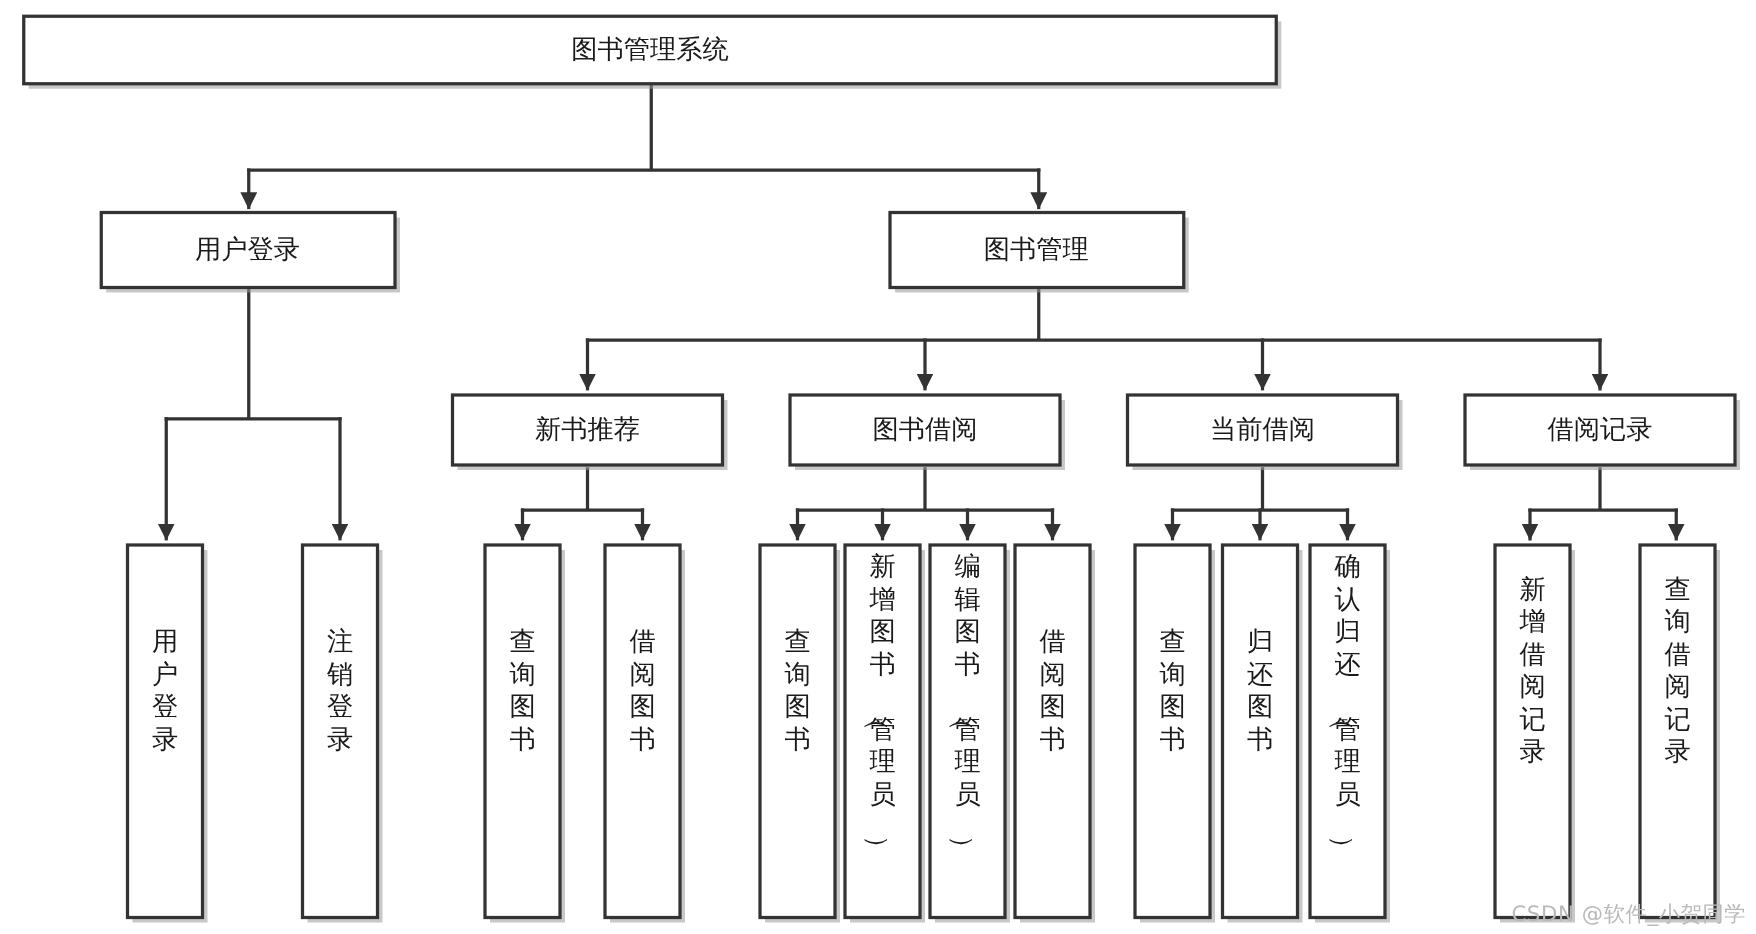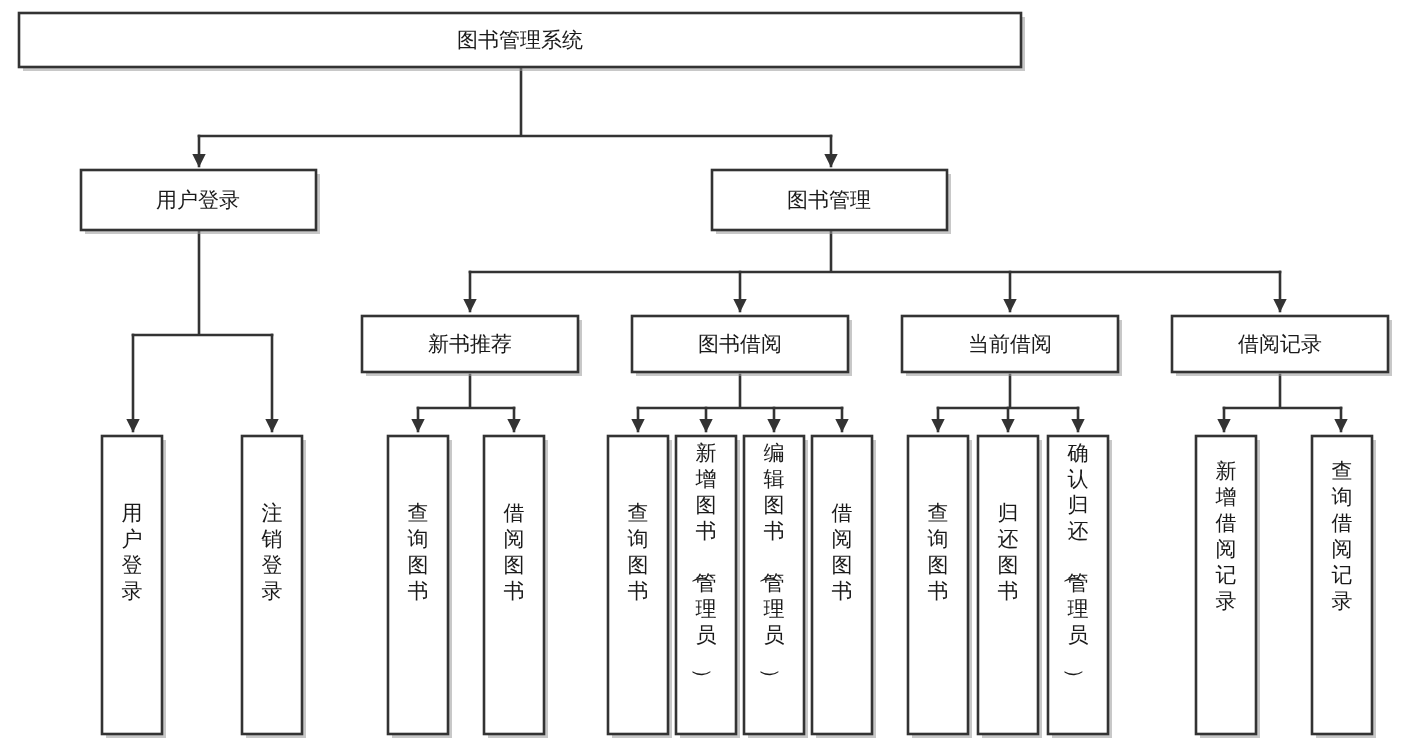--- a/index.html
+++ b/index.html
@@ -221,13 +221,14 @@
       <rect class="node-box" x="1196" y="436" width="60" height="298"></rect>
       <text class="leaf-label" x="1226" y="478"><tspan x="1226" dy="0">新</tspan><tspan x="1226" dy="26">增</tspan><tspan x="1226" dy="26">借</tspan><tspan x="1226" dy="26">阅</tspan><tspan x="1226" dy="26">记</tspan><tspan x="1226" dy="26">录</tspan></text>
     </g>
     <g>
       <rect class="node-shadow" x="1316" y="440" width="60" height="298"></rect>
       <rect class="node-box" x="1312" y="436" width="60" height="298"></rect>
       <text class="leaf-label" x="1342" y="478"><tspan x="1342" dy="0">查</tspan><tspan x="1342" dy="26">询</tspan><tspan x="1342" dy="26">借</tspan><tspan x="1342" dy="26">阅</tspan><tspan x="1342" dy="26">记</tspan><tspan x="1342" dy="26">录</tspan></text>
     </g>
   </svg>
 
+  <div class="watermark">CSDN @软件_小贺同学</div>
 </div>
 
 </body></html>

